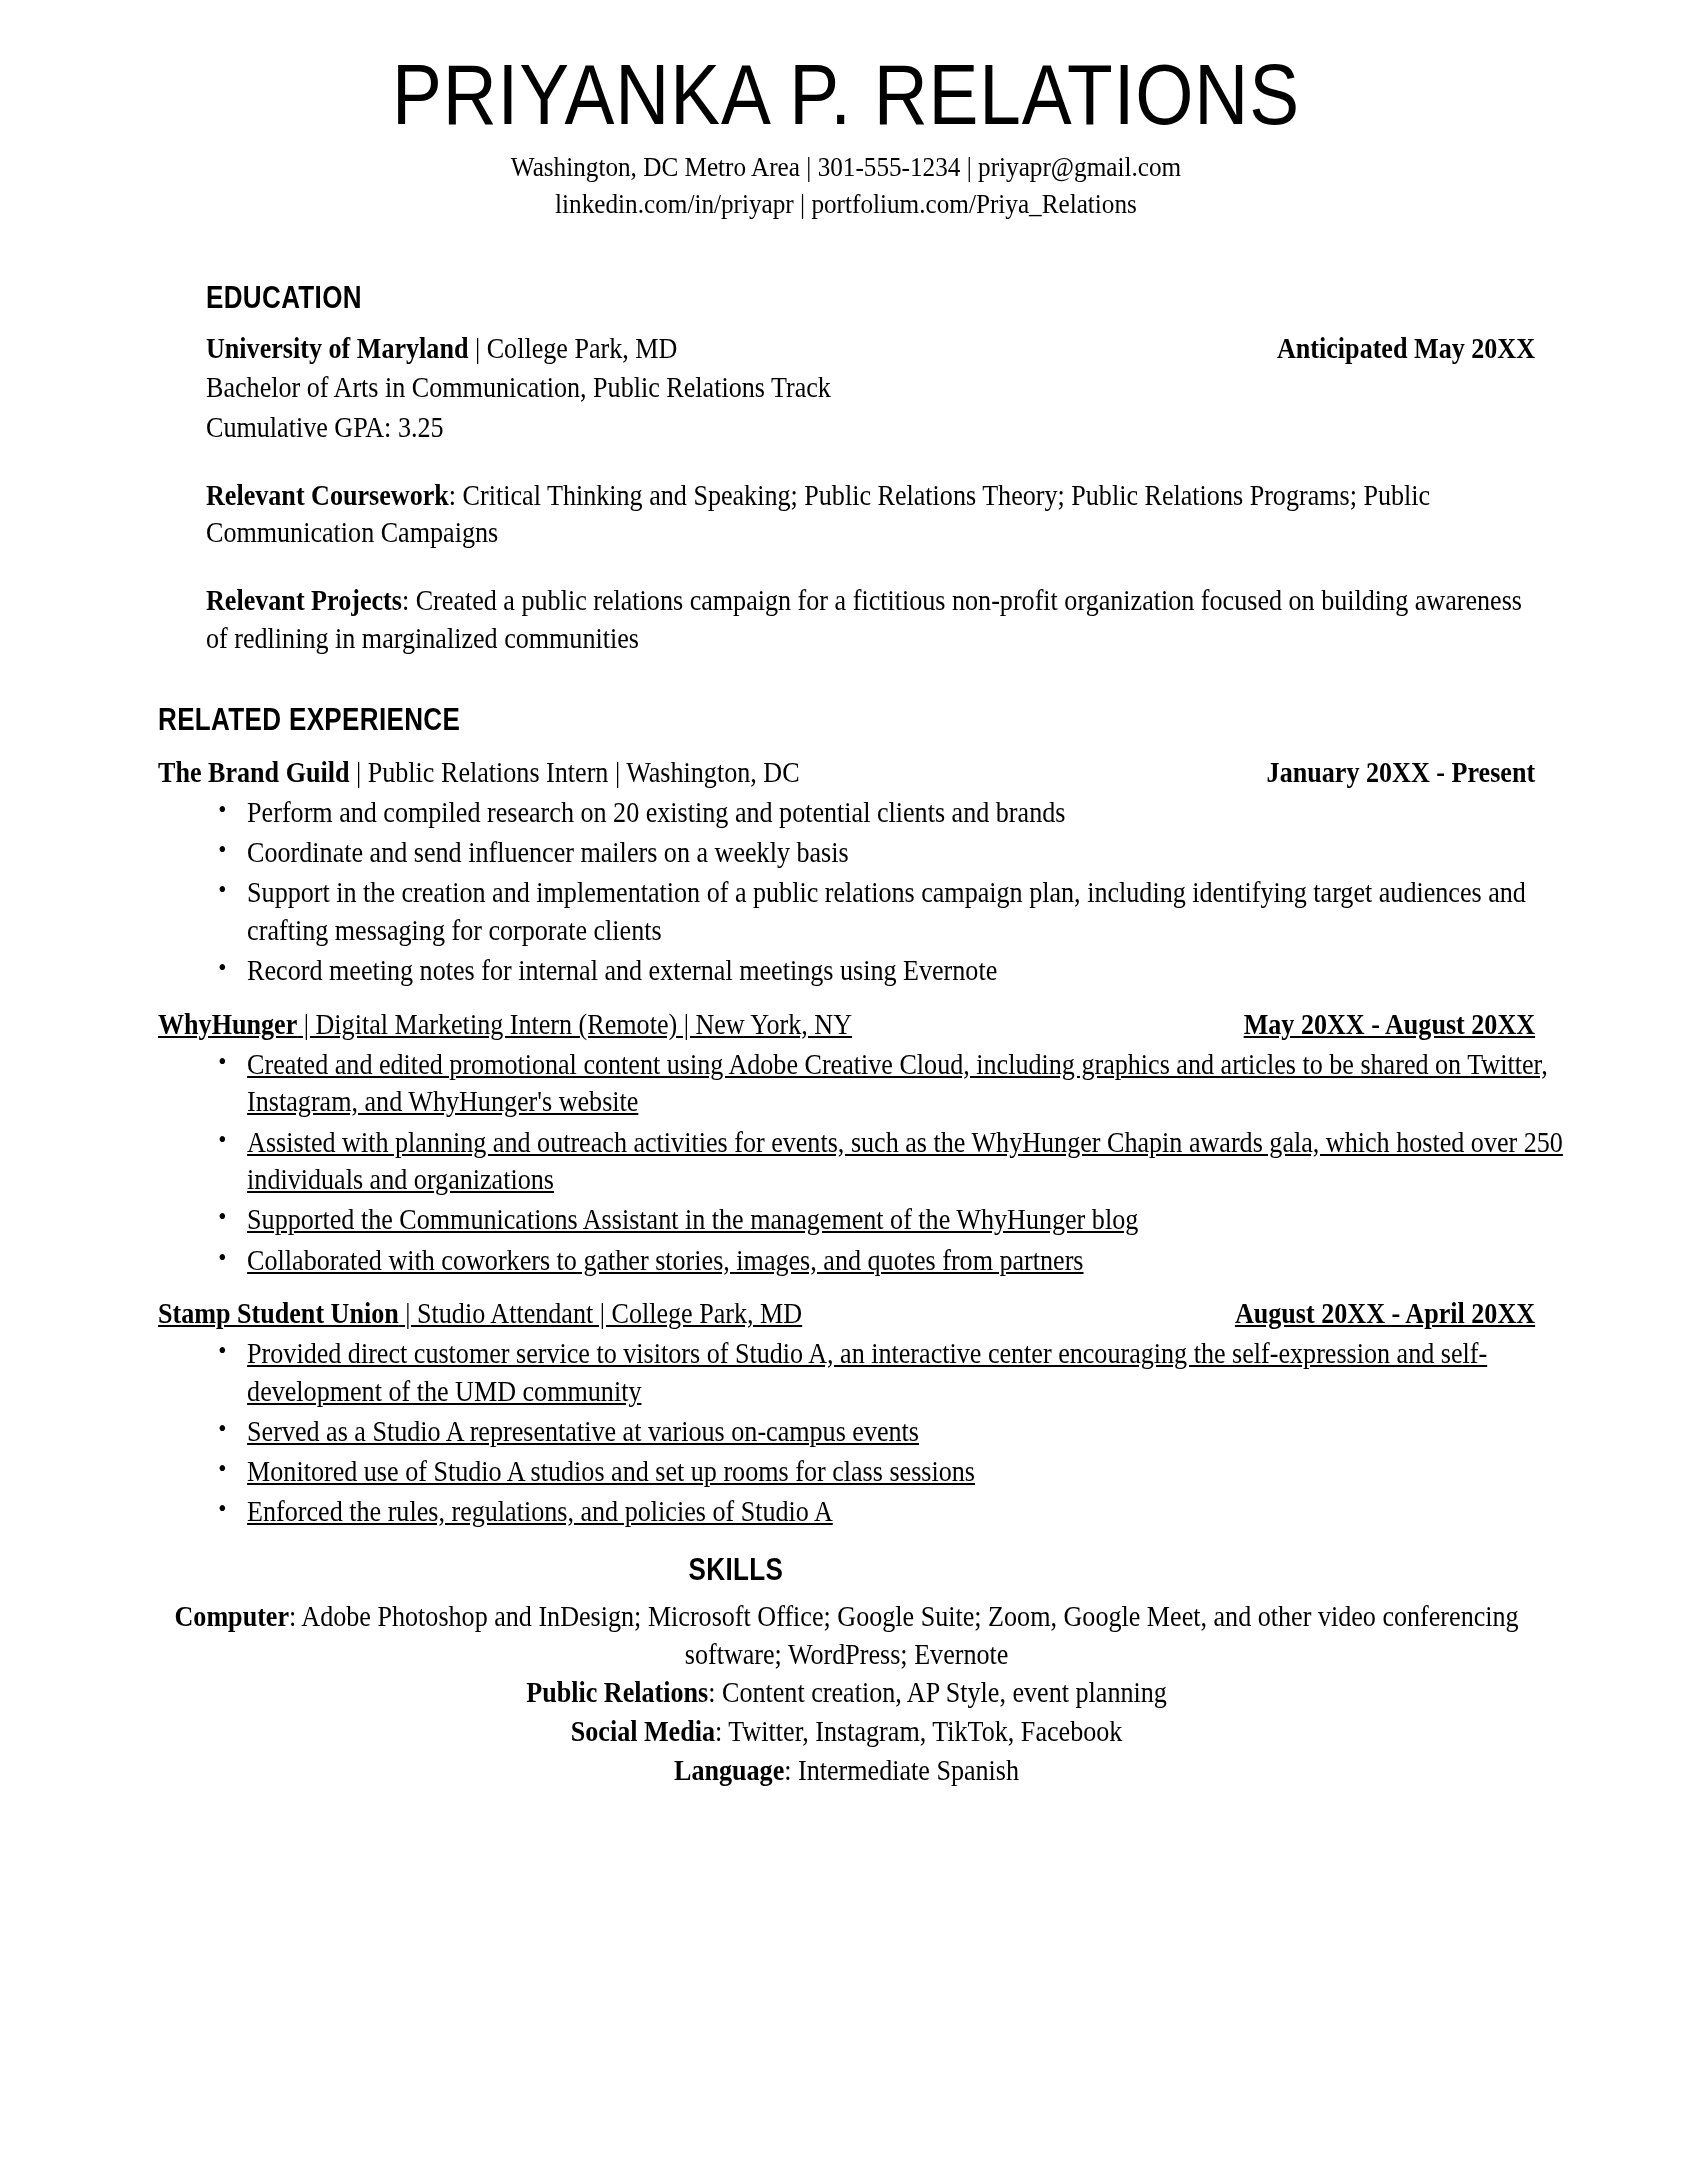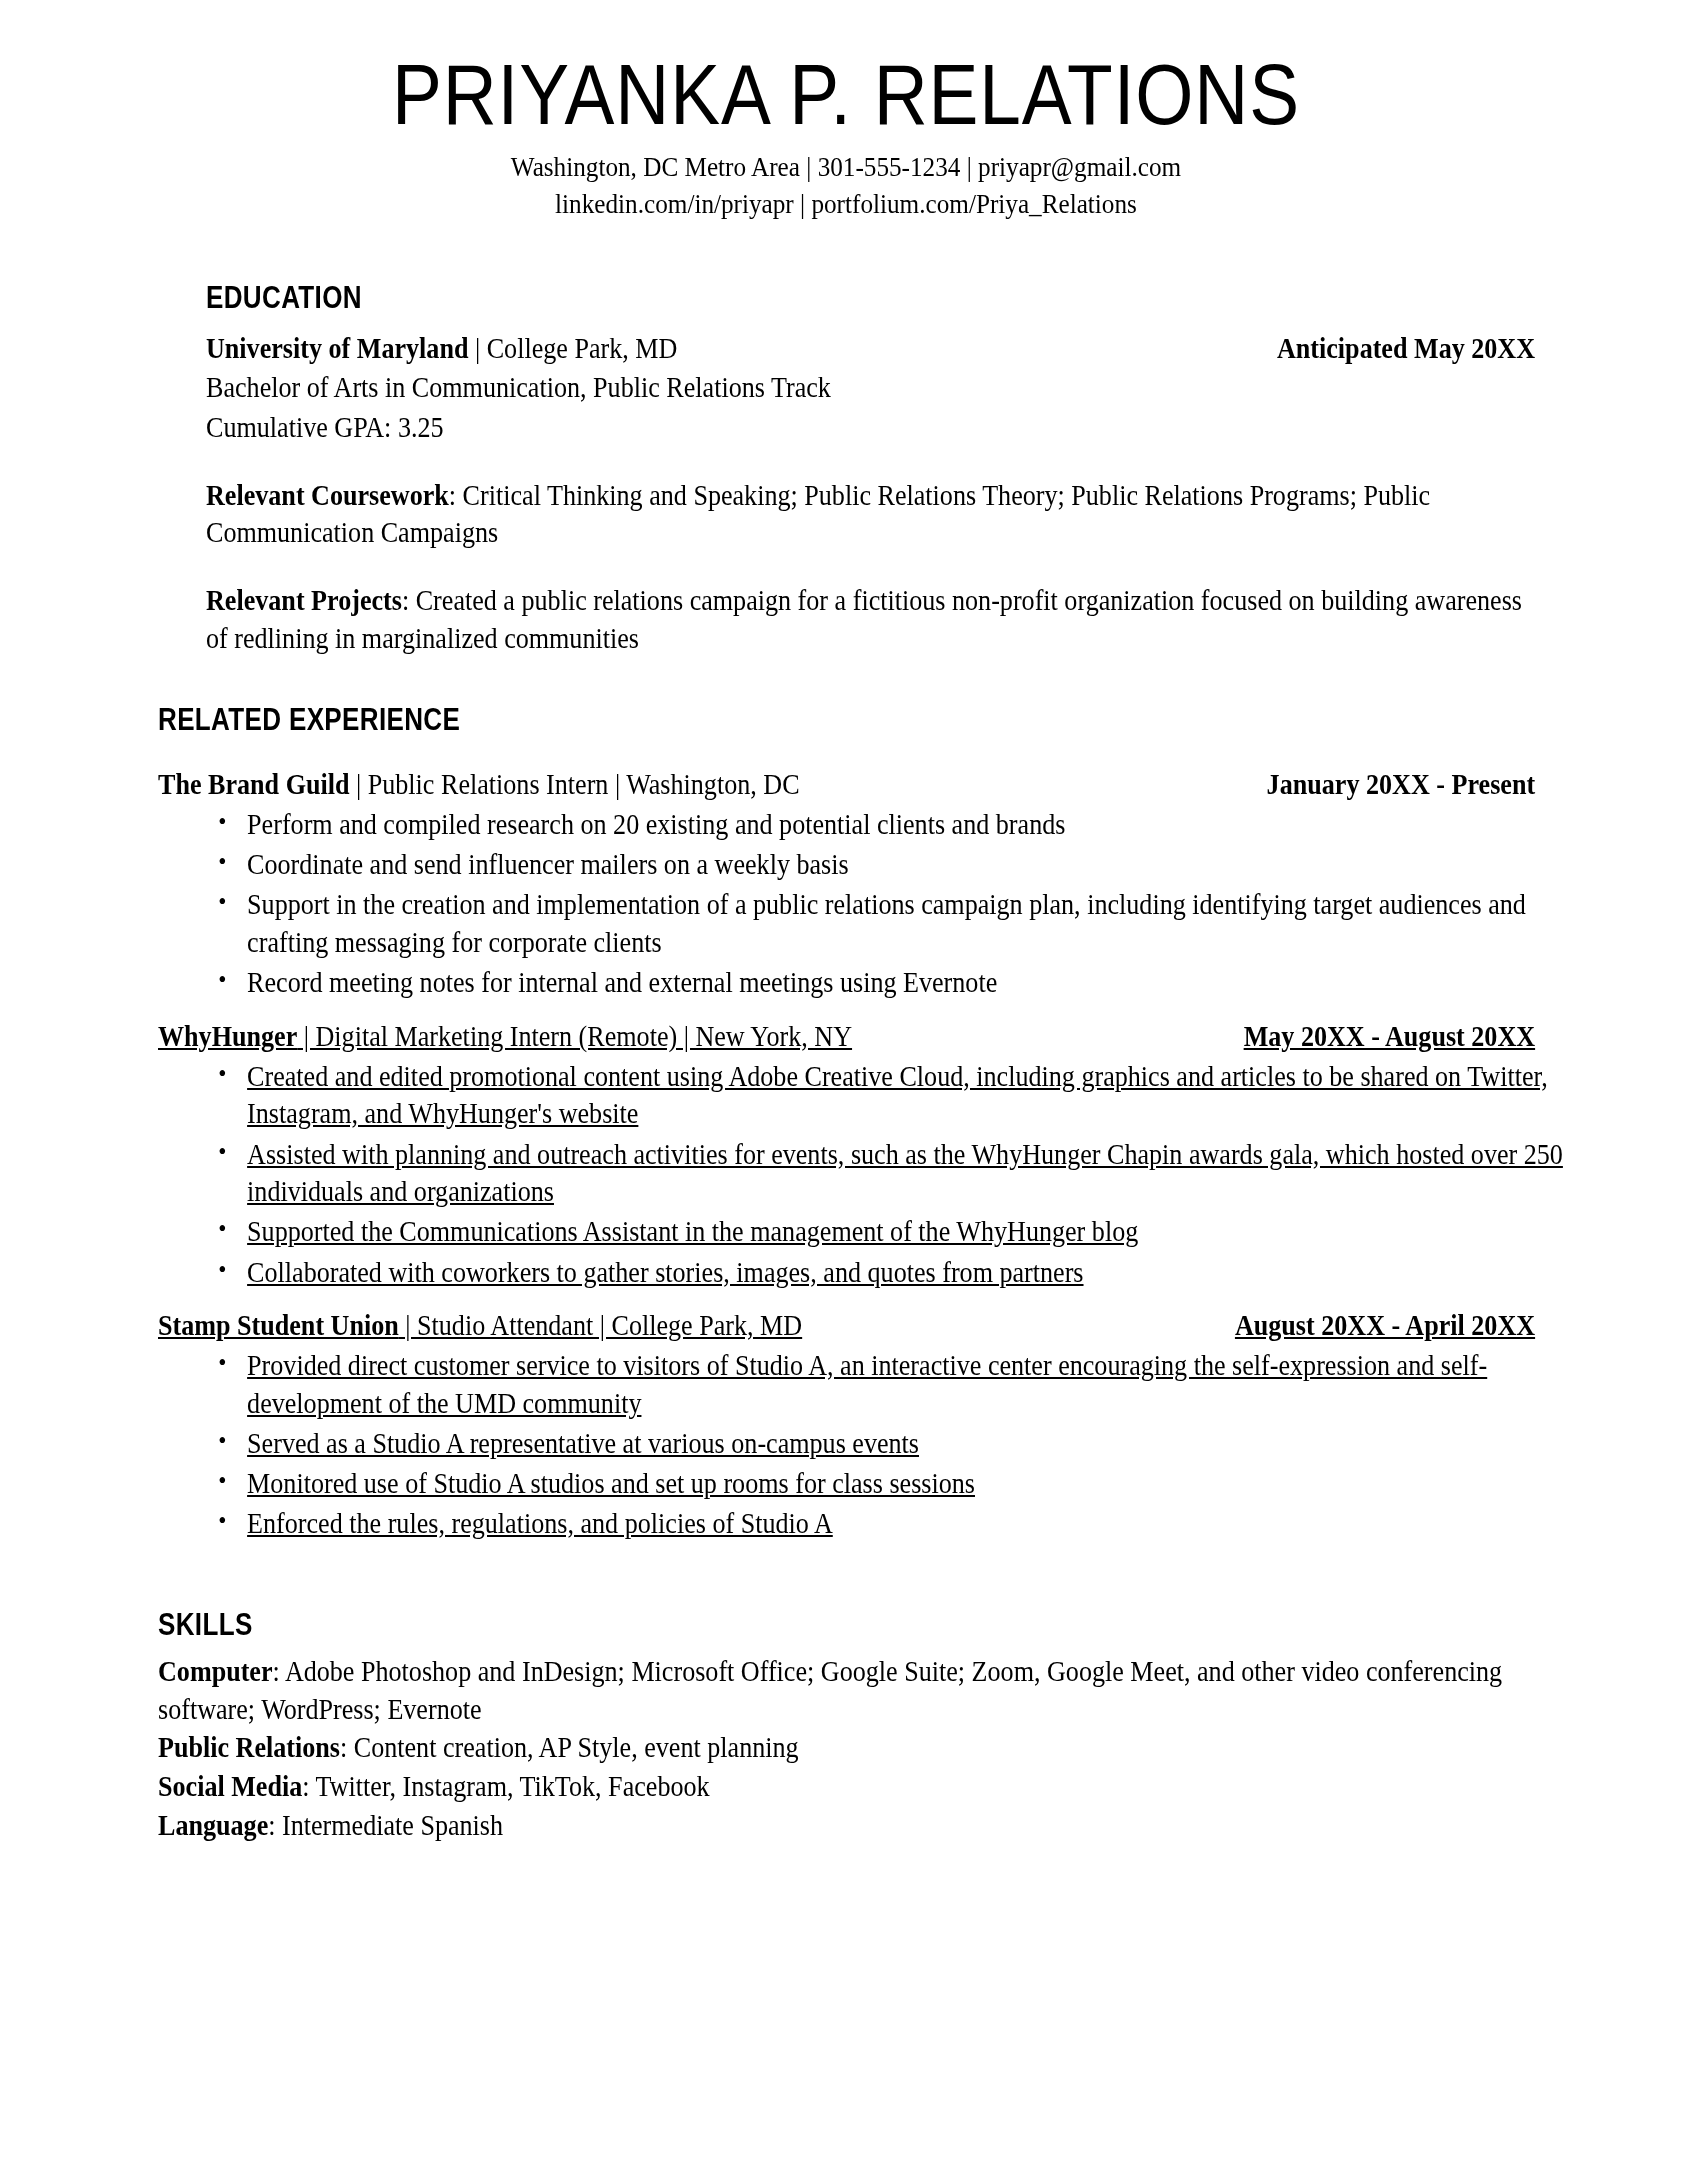--- a/index.html
+++ b/index.html
@@ -50,21 +50,21 @@
     font-family: "Liberation Sans", sans-serif;
     font-weight: 700;
     font-size: 31px;
     letter-spacing: 0.4px;
     transform: scaleX(0.84);
     transform-origin: left center;
     white-space: nowrap;
   }
   .sec-education  { margin-top: 57px; margin-left: 48px; }
   .sec-experience { margin-top: 45px; }
-  .sec-skills     { margin-top: 64px; }
+  .sec-skills     { margin-top: 21px; text-align: center; }
 
   .body-txt {
     font-size: 29px;
     line-height: 1.30;
     transform: scaleX(0.9);
     transform-origin: left top;
     width: 111.2%;
   }
   .b { font-weight: 700; }
 
@@ -144,21 +144,21 @@
     <div class="body-txt para"><span class="b">Relevant Coursework</span><span>: Critical Thinking and Speaking; Public Relations Theory; Public Relations Programs; Public Communication Campaigns</span></div>
 
     <div class="gap-md"></div>
 
     <div class="body-txt para"><span class="b">Relevant Projects</span><span>: Created a public relations campaign for a fictitious non-profit organization focused on building awareness of redlining in marginalized communities</span></div>
   </div>
 
   <div class="sec-experience">
     <div class="sec-head">RELATED EXPERIENCE</div>
 
-    <div class="job" style="margin-top:28px;">
+    <div class="job" style="margin-top:16px;">
       <div class="row">
         <span class="left"><span class="b">The Brand Guild</span><span> | Public Relations Intern | Washington, DC</span></span>
         <span class="right">January 20XX - Present</span>
       </div>
       <ul class="bullets">
         <li>Perform and compiled research on 20 existing and potential clients and brands</li>
         <li>Coordinate and send influencer mailers on a weekly basis</li>
         <li>Support in the creation and implementation of a public relations campaign plan, including identifying target audiences and crafting messaging for corporate clients</li>
         <li>Record meeting notes for internal and external meetings using Evernote</li>
       </ul>

